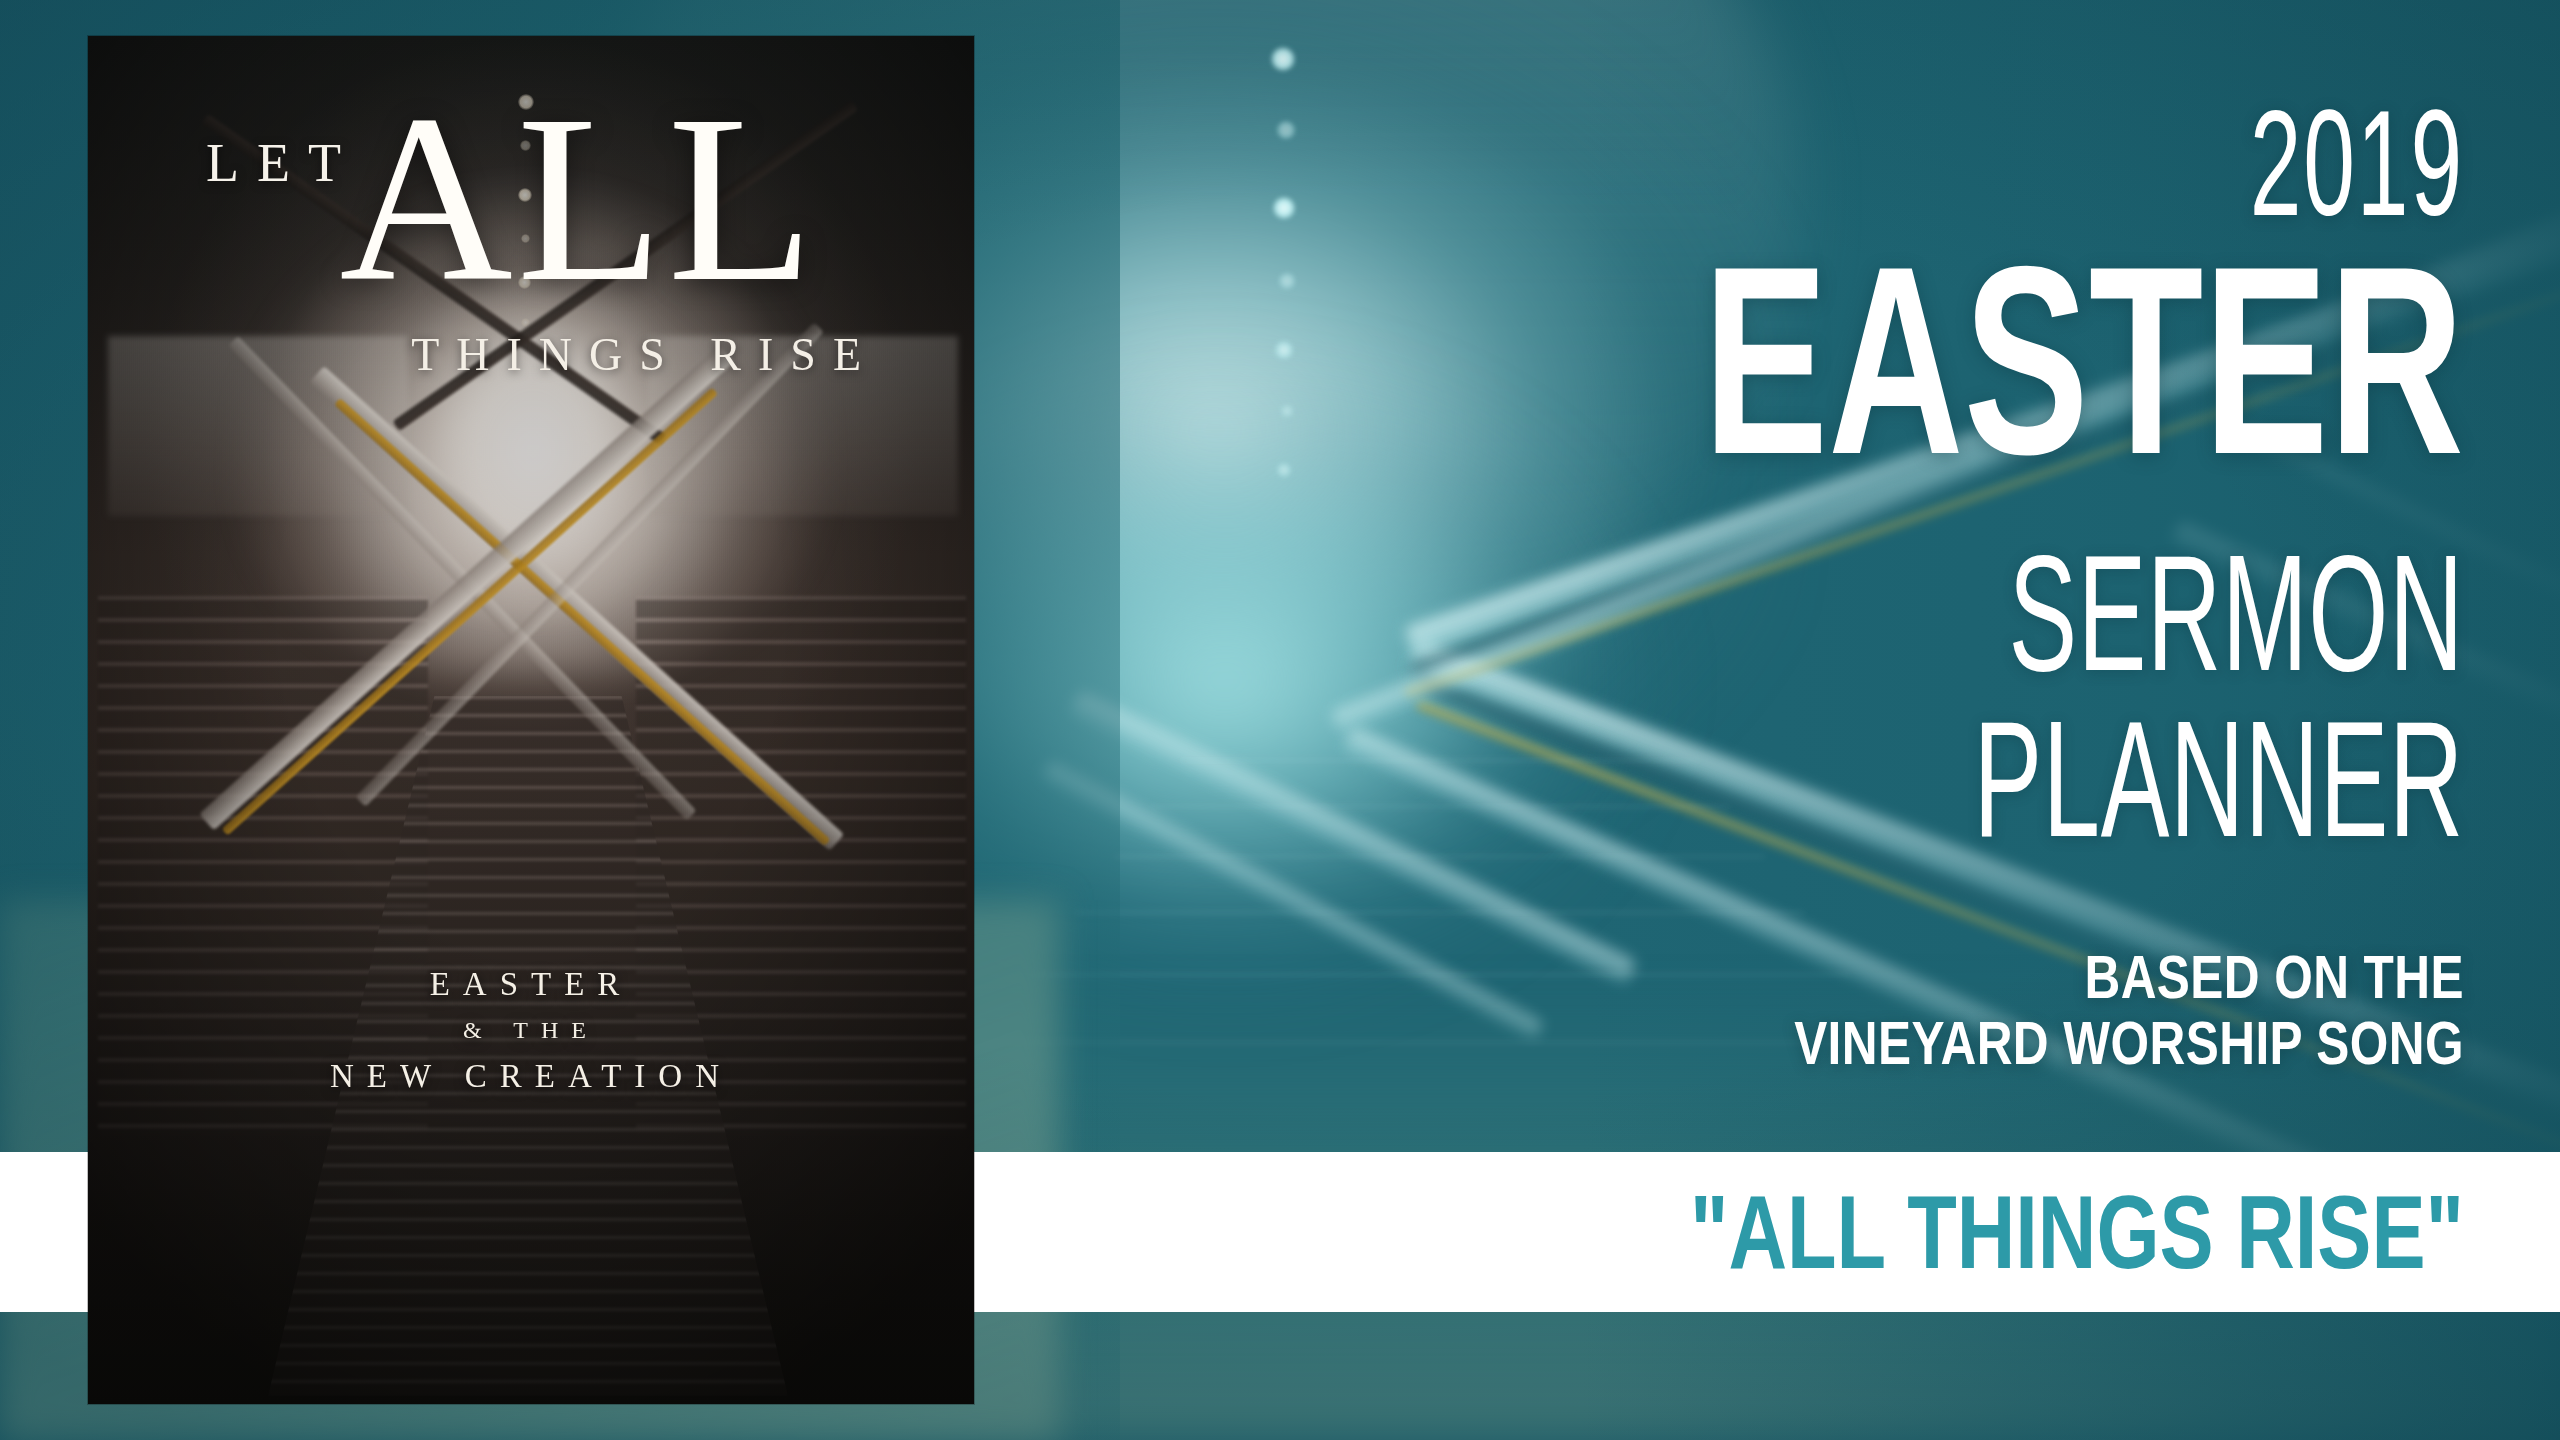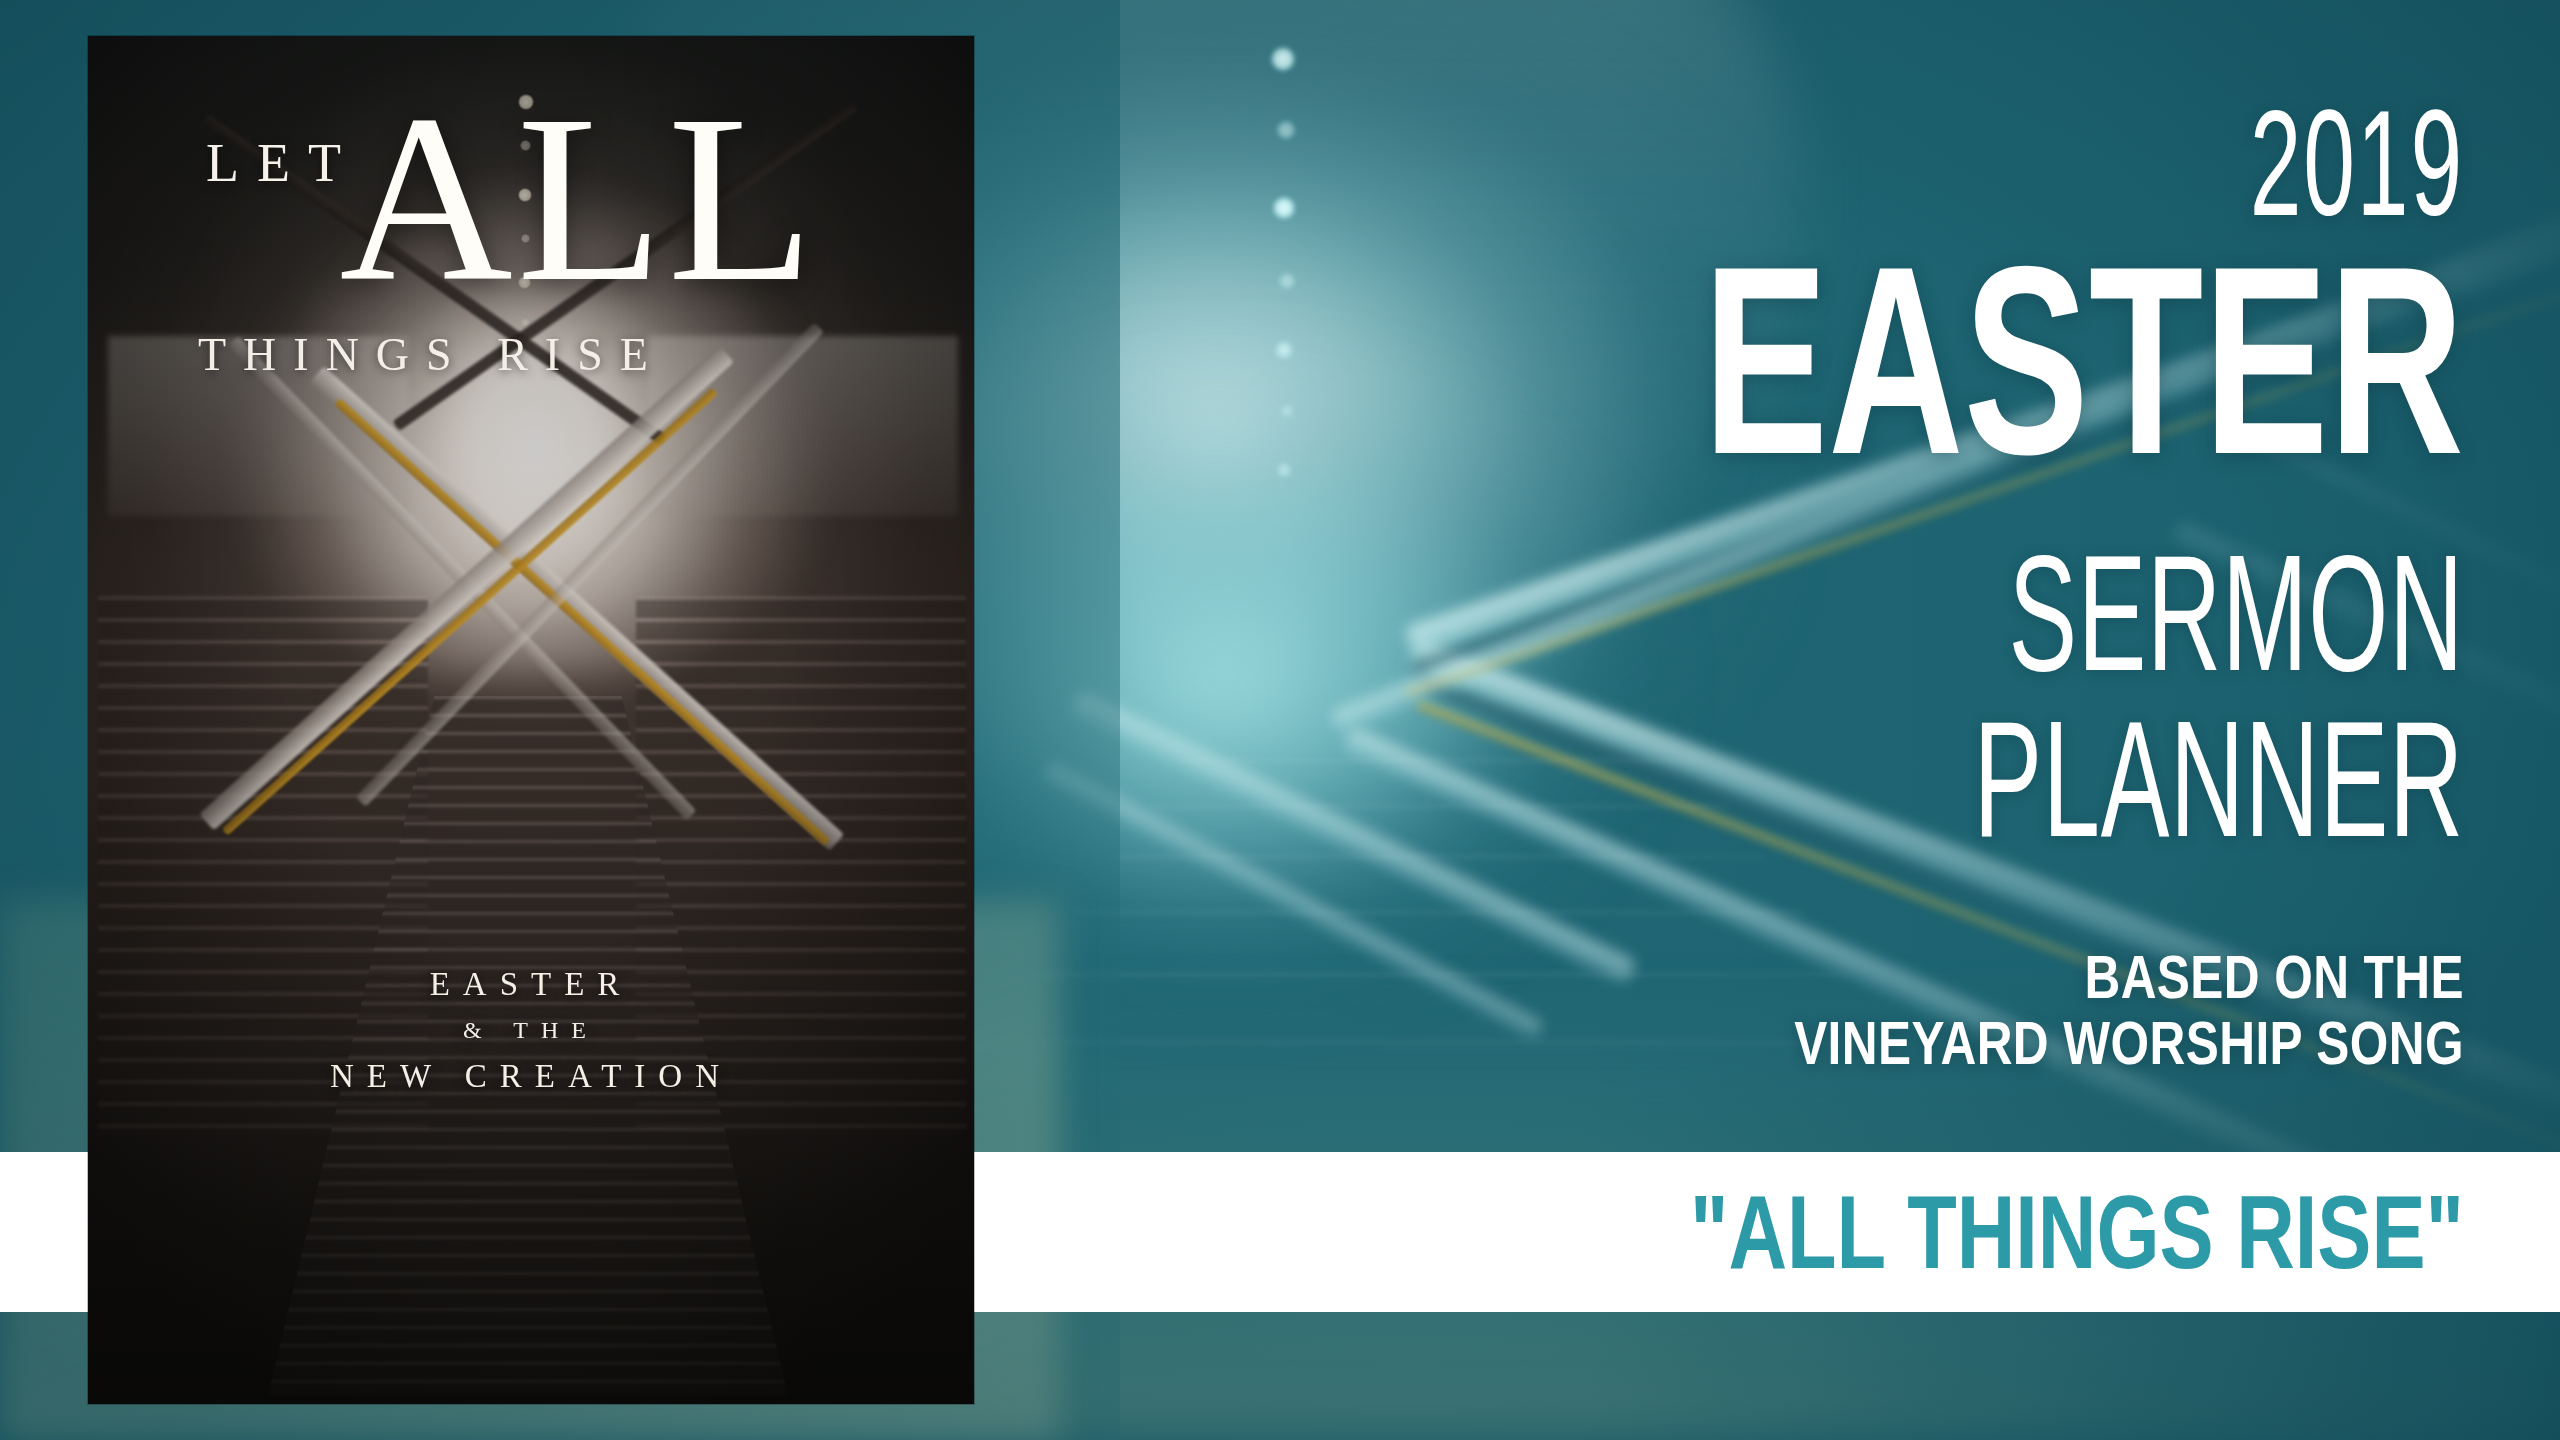--- a/index.html
+++ b/index.html
@@ -163,21 +163,21 @@
     font-family:"Liberation Serif", serif; font-size:54px; color:#f6f2ea;
     letter-spacing:18px; text-shadow:0 2px 10px rgba(0,0,0,.55);
   }
   .p-all{
     position:absolute; left:170px; top:42px; width:560px; text-align:right;
     font-family:"Liberation Serif", serif; font-size:240px; line-height:240px;
     color:#fffdf8; letter-spacing:4px;
     text-shadow:0 4px 26px rgba(0,0,0,.45);
   }
   .p-things{
-    position:absolute; left:110px; top:292px; width:680px; text-align:left;
+    position:absolute; left:110px; top:292px; width:680px; text-align:right;
     font-family:"Liberation Serif", serif; font-size:46px; color:#f4efe6;
     letter-spacing:17px; text-shadow:0 2px 10px rgba(0,0,0,.55);
   }
   .p-foot{
     position:absolute; left:60px; right:60px; top:930px; text-align:center;
     font-family:"Liberation Serif", serif; color:#f5f0e6;
     text-shadow:0 2px 12px rgba(0,0,0,.75);
   }
   .p-foot .l1{ font-size:33px; letter-spacing:13px; }
   .p-foot .l2{ font-size:24px; letter-spacing:13px; margin-top:14px; }

